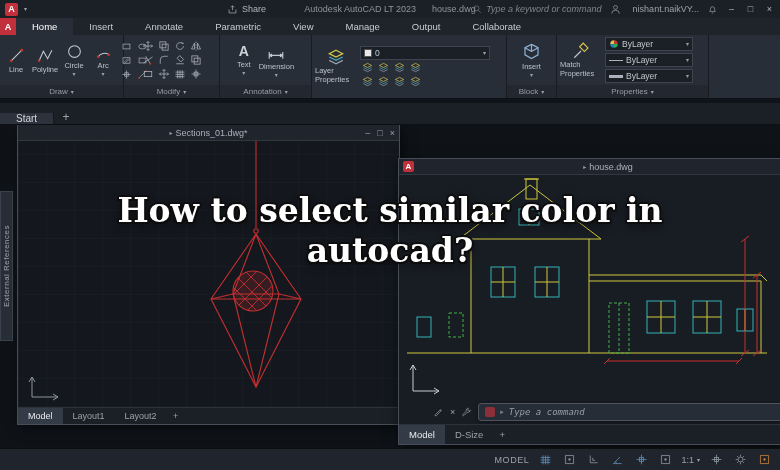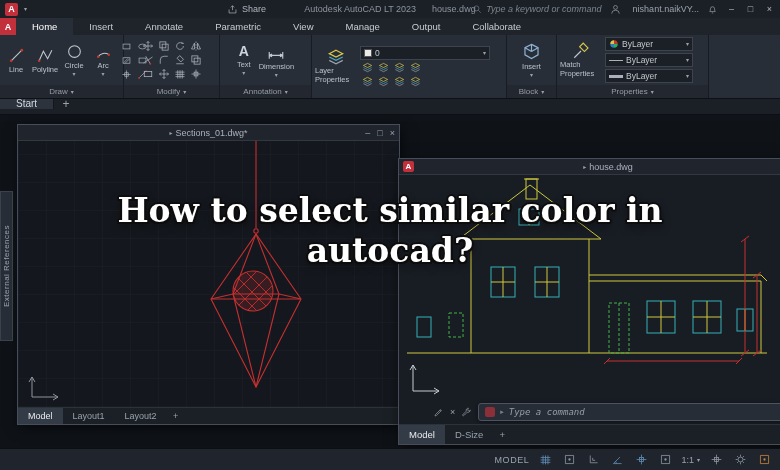--- a/index.html
+++ b/index.html
@@ -45,21 +45,21 @@
 .dd .caret{margin-left:auto}
 .sw{width:8px;height:8px;background:#e9e9e9;border:1px solid #555}
 .dd-layers{width:130px}
 .mg-layers{grid-template-columns:repeat(4,14px)}
 .props-right{display:flex;flex-direction:column;gap:2px}
 .dd-prop{width:88px}
 .ltline{width:14px;height:1px;background:#aab1bb}
 .lwline{width:14px;height:3px;background:#aab1bb}
 
 
-.ftabs{position:absolute;top:93px;left:0;width:100%;height:22px;background:#1b2026;display:flex;align-items:center;z-index:27;border-bottom:1px solid #0d1013}
+.ftabs{position:absolute;top:103px;left:0;width:100%;height:22px;background:#1b2026;display:flex;align-items:flex-end;z-index:27;border-bottom:1px solid #0d1013}
 .ftab{padding:0 16px;background:#2d333d;color:#d2d7dd;font-size:10px;display:flex;align-items:center;border-right:1px solid #14171c}
 .ftab-add{width:24px;display:flex;align-items:center;justify-content:center;color:#9aa2ac;font-size:12px}
 
 
 .canvas{position:absolute;top:121px;left:0;width:100%;height:327px;background:#0f1318}
 .xref{position:absolute;left:0;top:70px;width:13px;height:150px;background:#272d36;border:1px solid #3a414b;z-index:4;display:flex;align-items:center;justify-content:center}
 .xref span{writing-mode:vertical-rl;transform:rotate(180deg);font-size:8px;color:#9aa2ac;letter-spacing:.5px;white-space:nowrap}
 .dwin{position:absolute;background:#14b8a6;border:1px solid #474e59;box-shadow:2px 3px 12px rgba(0,0,0,.6);display:flex;flex-direction:column}
 .w-sections{left:17px;top:3px;width:383px;height:301px;z-index:2}
 .w-house{left:398px;top:37px;width:420px;height:287px;z-index:3}

